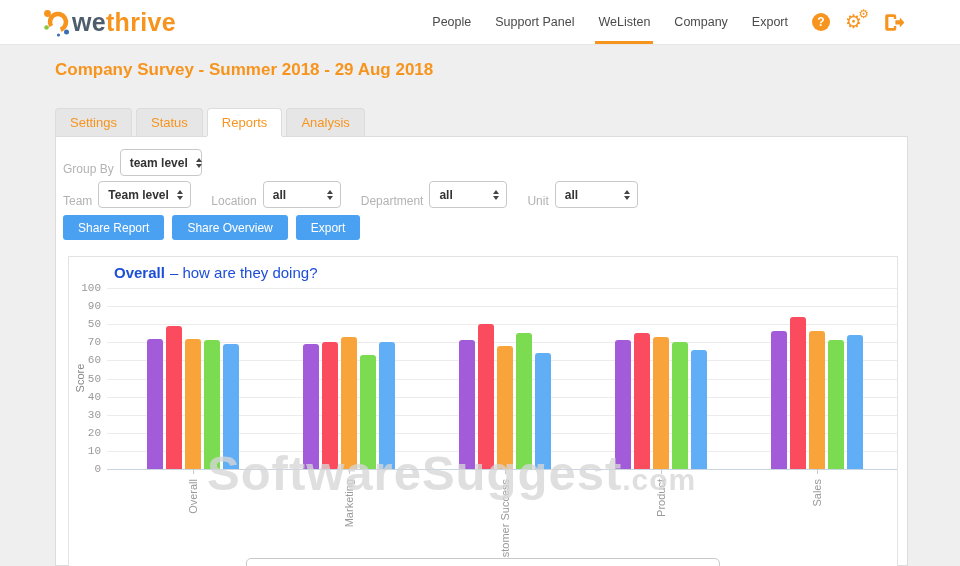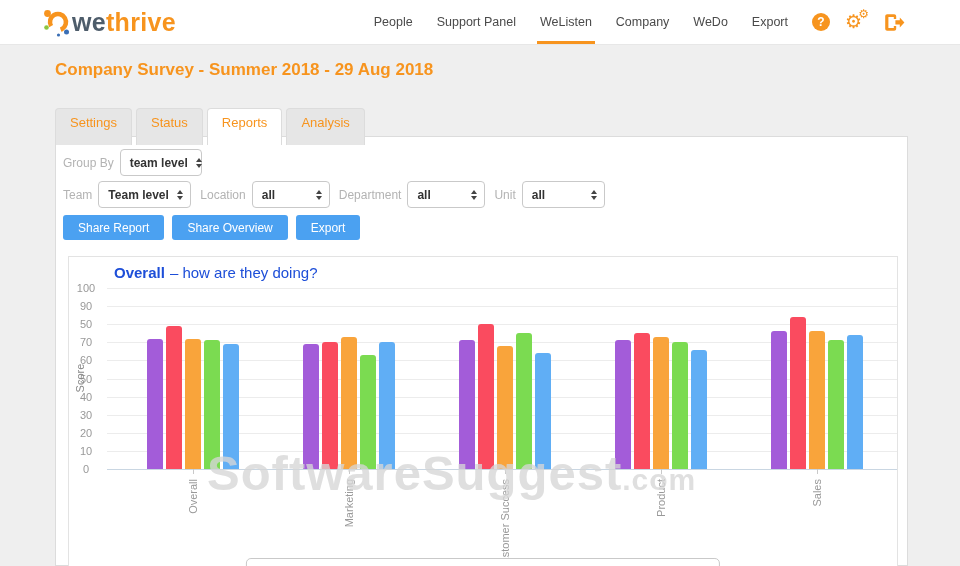--- a/index.html
+++ b/index.html
@@ -37,32 +37,32 @@
   .gears-icon .g2 { position:absolute; right:0; top:-3px; font-size:12px; line-height:12px; }
   .logout-icon { cursor:pointer; display:block; }
   
   .page-title {
     position:absolute; top:60px; left:55px; font-size:17px; font-weight:700; color:#f7941e;
   }
   
   .tabs { position:absolute; top:108px; left:55px; display:flex; gap:4px; z-index:3; }
   .tab {
     font-size:13px; color:#f7941e; background:#e6e6e6; border:1px solid #dcdcdc; border-bottom:none;
-    border-radius:4px 4px 0 0; padding:6px 14px 8px; cursor:pointer; height:37px;
+    border-radius:4px 4px 0 0; padding:6px 14px 8px; cursor:pointer; height:28px;
   }
   .tab.active { background:#fff; box-shadow:0 2px 0 #fff; }
   
   .panel {
     position:absolute; top:136px; left:55px; width:853px; height:430px;
     background:#fff; border:1px solid #dcdcdc; z-index:2;
   }
   .filter-row { position:absolute; left:7px; display:flex; align-items:center; }
   .filter-row.r1 { top:12px; }
   .filter-row.r2 { top:44px; }
-  .filter-group { display:flex; align-items:center; margin-right:9px; }
+  .filter-group { display:flex; align-items:flex-end; margin-right:20px; }
   .filter-label { font-size:12px; color:#b3b3b3; margin-right:6px; white-space:nowrap; }
   .select {
     height:27px; border:1px solid #c9c9c9; border-radius:4px; background:#fff;
     display:flex; align-items:center; justify-content:space-between;
     padding:0 7px 0 9px; cursor:pointer;
   }
   .select .val { font-size:12px; font-weight:700; color:#333; white-space:nowrap; }
   .stepper { display:flex; flex-direction:column; gap:2px; margin-left:8px; }
   .stepper .up { width:0; height:0; border-left:3.5px solid transparent; border-right:3.5px solid transparent; border-bottom:4.5px solid #444; }
   .stepper .dn { width:0; height:0; border-left:3.5px solid transparent; border-right:3.5px solid transparent; border-top:4.5px solid #444; }
@@ -79,21 +79,21 @@
   .chart-title { position:absolute; top:7px; left:45px; font-size:15px; color:#1d4ed8; white-space:nowrap; }
   .chart-title .strong { font-weight:700; }
   .chart-title .rest { margin-left:5px; font-weight:400; }
   .view-btn {
     position:absolute; top:6px; right:9px; background:#29abe2; color:#fff; border:none;
     font-size:11px; padding:4px 8px; border-radius:3px; cursor:pointer;
     font-family:"Liberation Sans",sans-serif;
   }
   .gridline { position:absolute; left:38px; width:790px; height:1px; background:#ececec; }
   .gridline.base { background:#c9d6e2; }
-  .y-tick { position:absolute; left:2px; width:30px; text-align:center; font-size:11px; color:#999; }
+  .y-tick { position:absolute; left:2px; width:30px; text-align:right; font-size:11px; color:#999;font-family:Liberation Mono, monospace; }
   .score-label {
     position:absolute; left:11px; top:121px; font-size:11px; color:#888;
     transform:translate(-50%,-50%) rotate(-90deg); white-space:nowrap;
   }
   .bar { position:absolute; width:16px; border-radius:3px 3px 0 0; cursor:pointer; }
   .x-tick { position:absolute; width:1px; height:5px; top:212px; background:#c9c9c9; }
   .cat-label {
     position:absolute; font-size:11px; color:#999; white-space:nowrap;
     transform:rotate(-90deg) translate(-100%,-50%); transform-origin:0 0;
   }
@@ -125,21 +125,20 @@
       <circle cx="24.5" cy="25" r="2.5" fill="#3b6fb5"></circle>
       <circle cx="16.5" cy="28" r="1.6" fill="#3b6fb5"></circle>
     </svg>
     <span class="logo-text"><span class="we">we</span><span class="thrive">thrive</span></span>
   </div>
   <nav class="main-nav" id="main-nav">
       <div class="nav-item">People</div>
       <div class="nav-item">Support Panel</div>
       <div class="nav-item active">WeListen</div>
       <div class="nav-item">Company</div>
-      <div class="nav-item">WeDo</div>
       <div class="nav-item">Export</div>
     </nav>
   <div class="nav-icons">
     <span class="help-icon">?</span>
     <span class="gears-icon">
       <span class="g1">⚙</span>
       <span class="g2">⚙</span>
     </span>
     <svg class="logout-icon" width="21" height="19" viewBox="0 0 21 19">
       <path d="M3.2 1.2 h7 c1.1 0 2 .9 2 2 V6 h-2.4 V3.9 H4.4 v11.2 h5.4 v-2.1 h2.4 v2.8 c0 1.1-.9 2-2 2 h-7 c-1.1 0-2-.9-2-2 V3.2 c0-1.1 .9-2 2-2 z" fill="#f7941e"></path>

